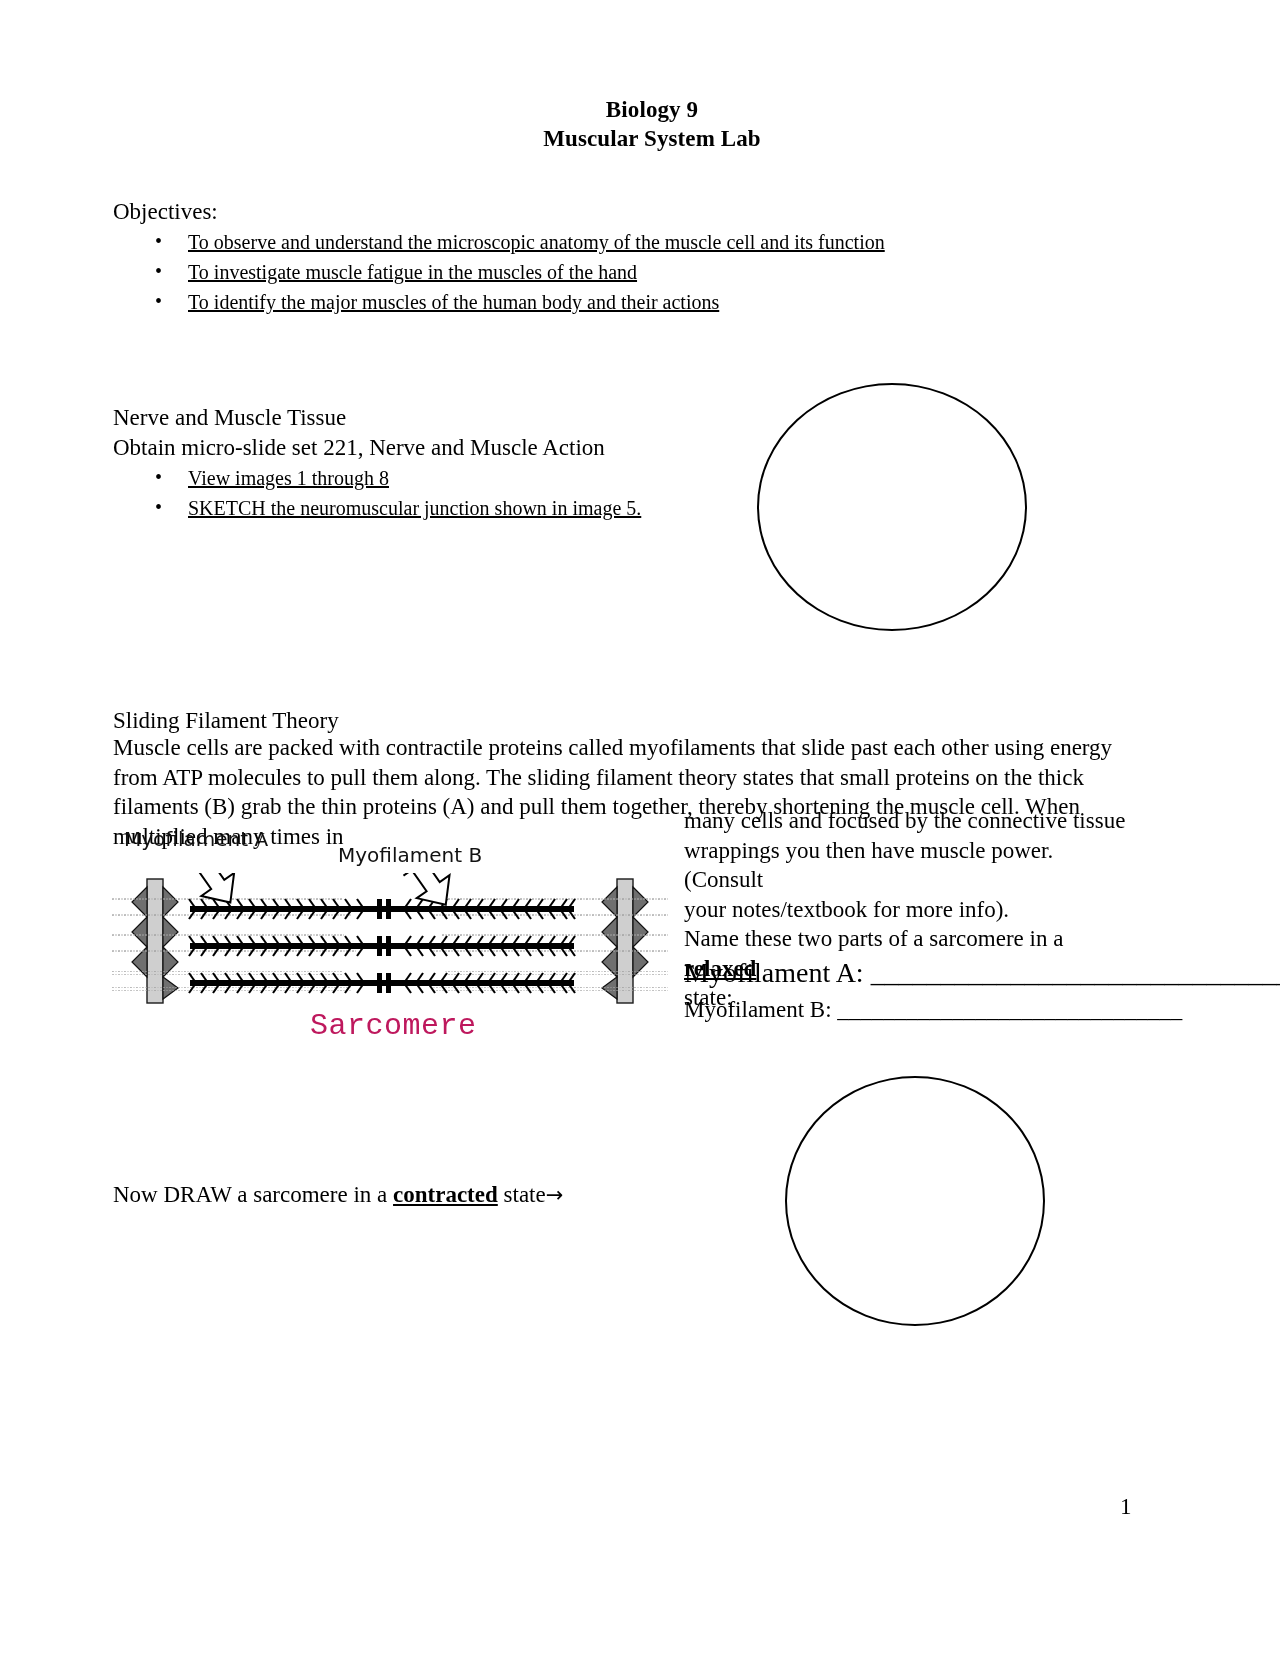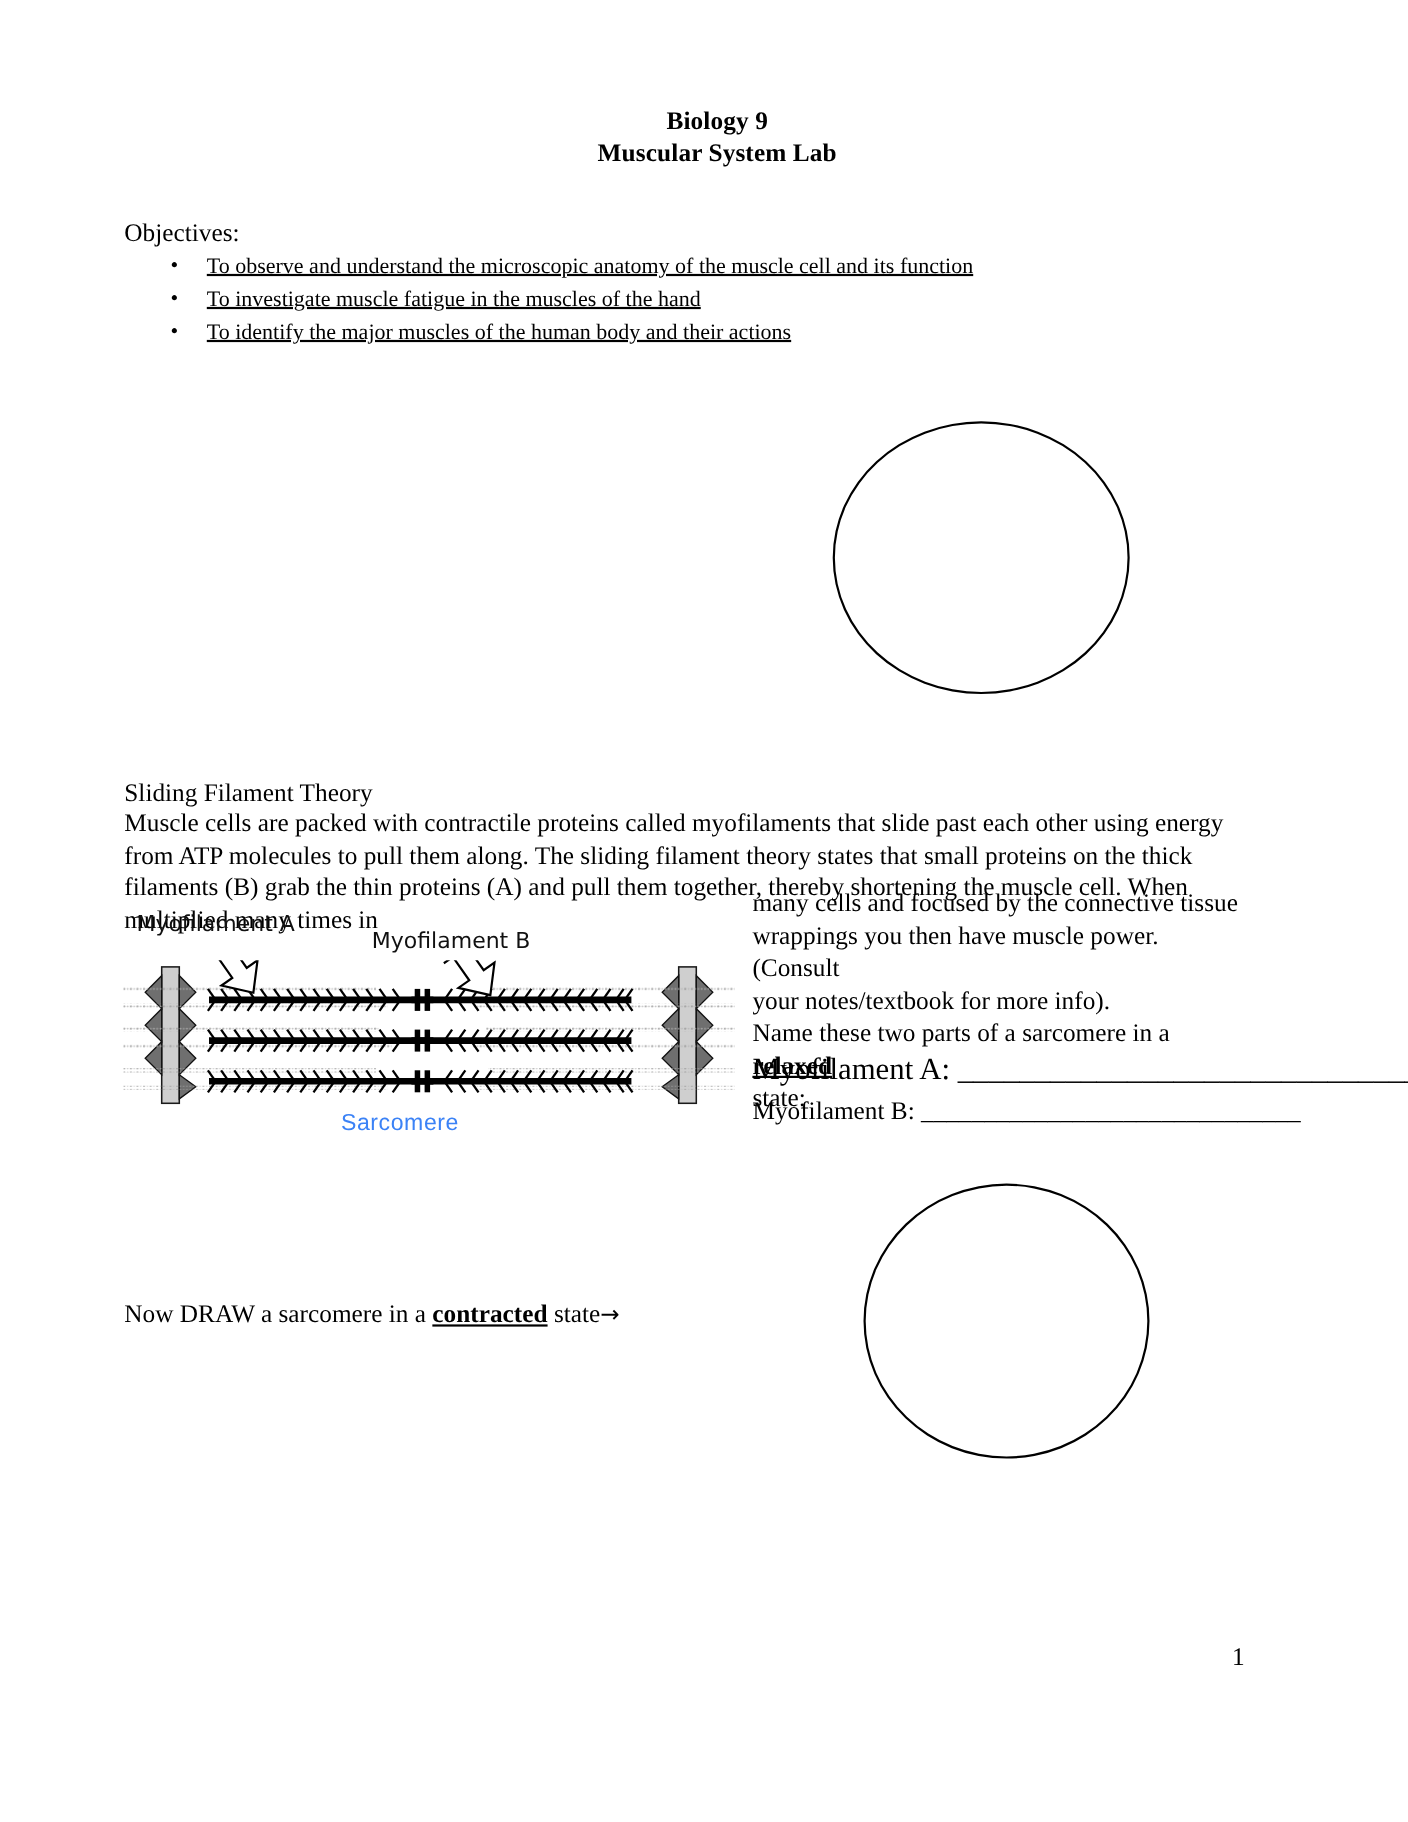--- a/index.html
+++ b/index.html
@@ -179,24 +179,24 @@
     font-size: 20px;
     color: #111;
     white-space: nowrap;
   }
   #label-myo-a { left: 12px; top: 4px; }
   #label-myo-b { left: 226px; top: 20px; }
   #sarcomere-caption {
     position: absolute;
     left: 198px;
     top: 186px;
-    font-family: Liberation Sans, sans-serif;
-    font-size: 21px;
+    font-family: Liberation Mono, monospace;
+    font-size: 30px;
     letter-spacing: 0.5px;
-    color: #3b82f6;
+    color: #be185d;
   }
   #sarcomere-svg {
     position: absolute;
     left: 0;
     top: 50px;
   }
 </style>
 </head>
 <body>
 
@@ -209,20 +209,28 @@
 
   <div id="objectives">
     <div class="sec-heading">Objectives:</div>
     <ul class="bullets">
       <li>To observe and understand the microscopic anatomy of the muscle cell and its function</li>
       <li>To investigate muscle fatigue in the muscles of the hand</li>
       <li>To identify the major muscles of the human body and their actions</li>
     </ul>
   </div>
 
+  <div id="nerve-muscle">
+    <div class="sec-heading">Nerve and Muscle Tissue</div>
+    <div class="body-line">Obtain micro-slide set 221, Nerve and Muscle Action</div>
+    <ul class="bullets">
+      <li>View images 1 through 8</li>
+      <li>SKETCH the neuromuscular junction shown in image 5.</li>
+    </ul>
+  </div>
 
   <div class="sketch-circle" id="sketch-circle-nmj"></div>
 
   <div id="sliding-filament-heading" class="sec-heading">Sliding Filament Theory</div>
   <div id="sliding-para">Muscle cells are packed with contractile proteins called myofilaments that slide past each other using energy from ATP molecules to pull them along.  The sliding filament theory states that small proteins on the thick filaments (B) grab the thin proteins (A) and pull them together, thereby shortening the muscle cell.  When multiplied many times in</div>
 
   <div id="right-col">
     <div class="tight">many cells and focused by the connective tissue</div>
     <div class="tight">wrappings you then have muscle power.  (Consult</div>
     <div class="tight">your notes/textbook for more info).</div>

